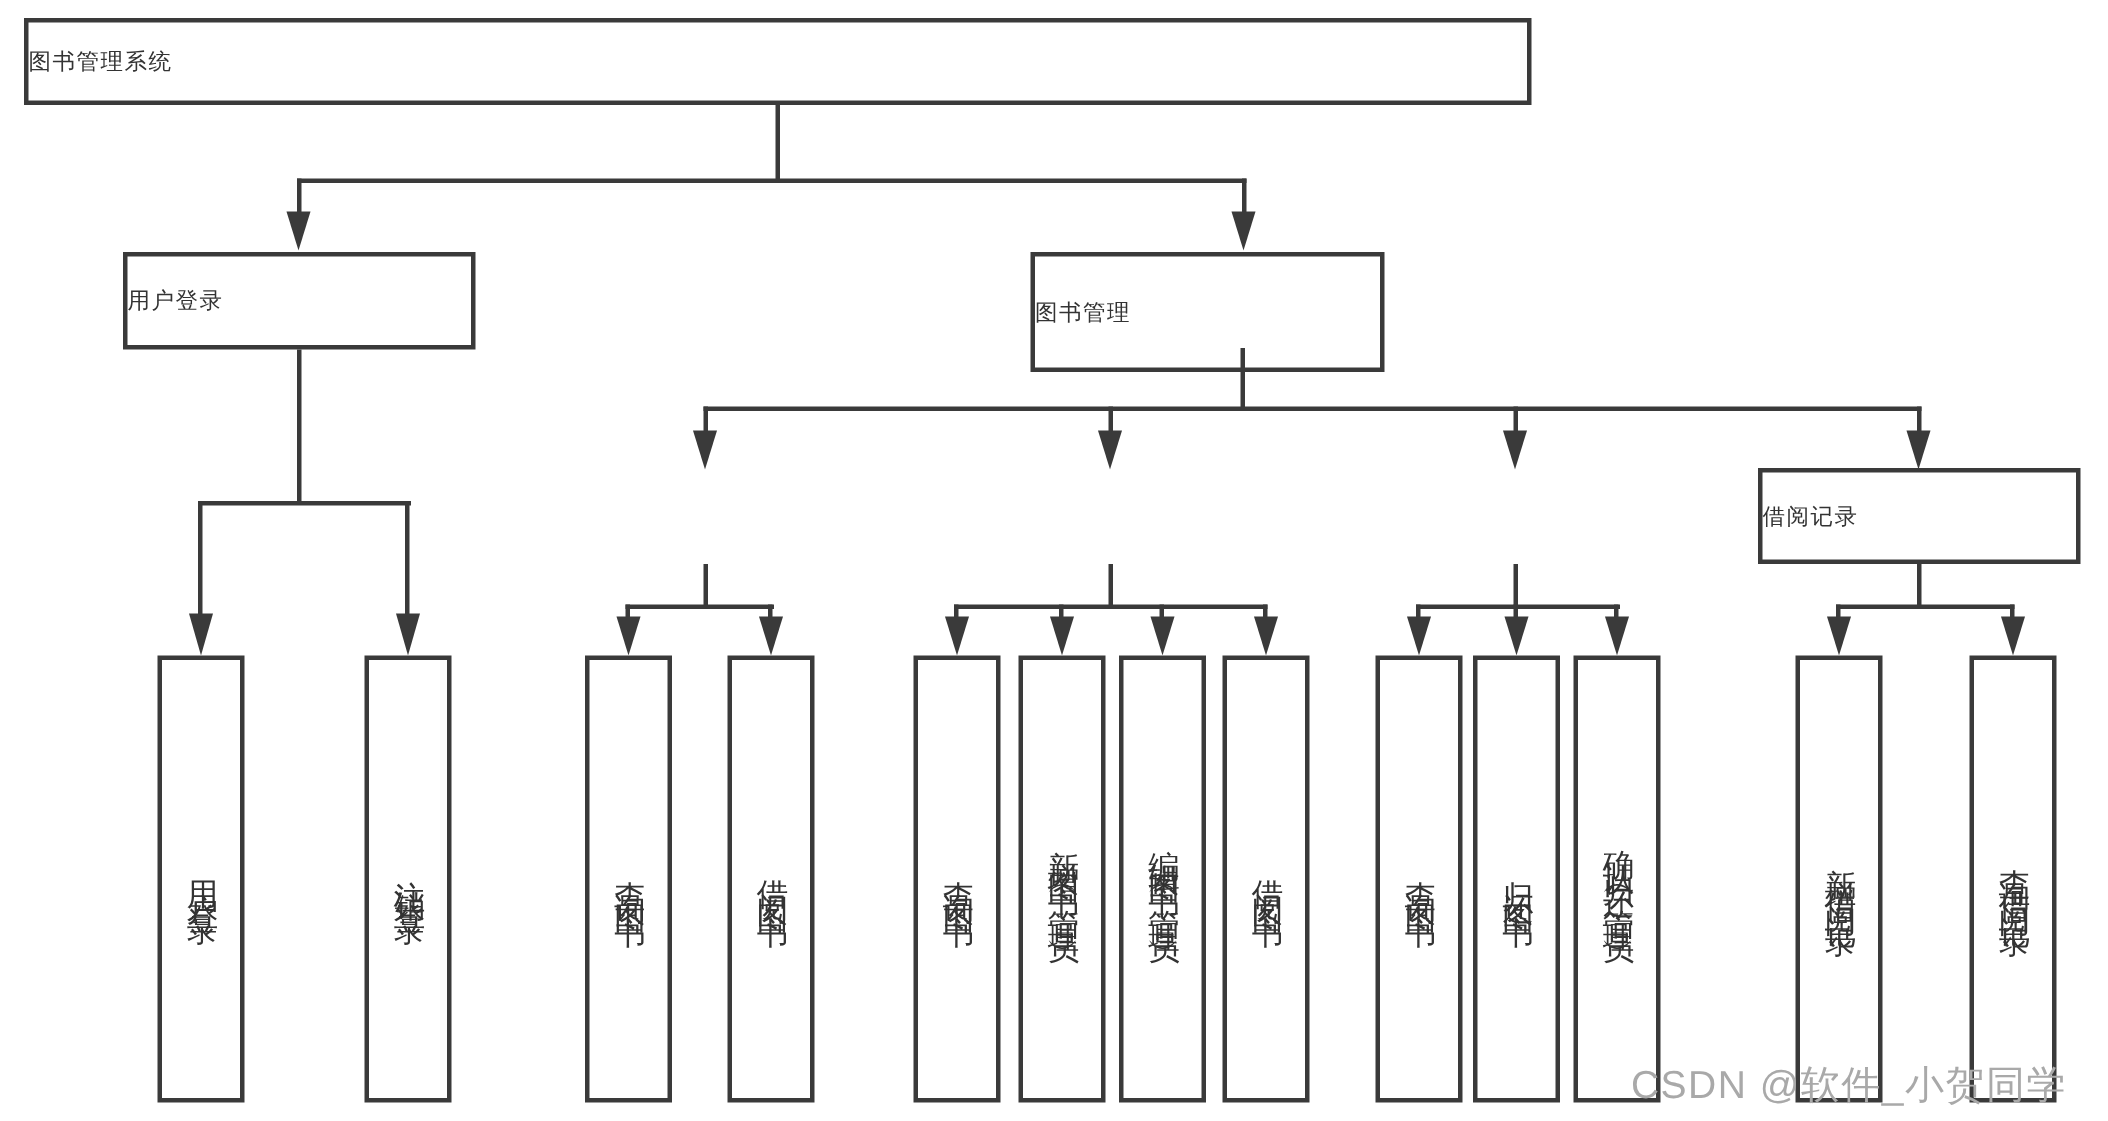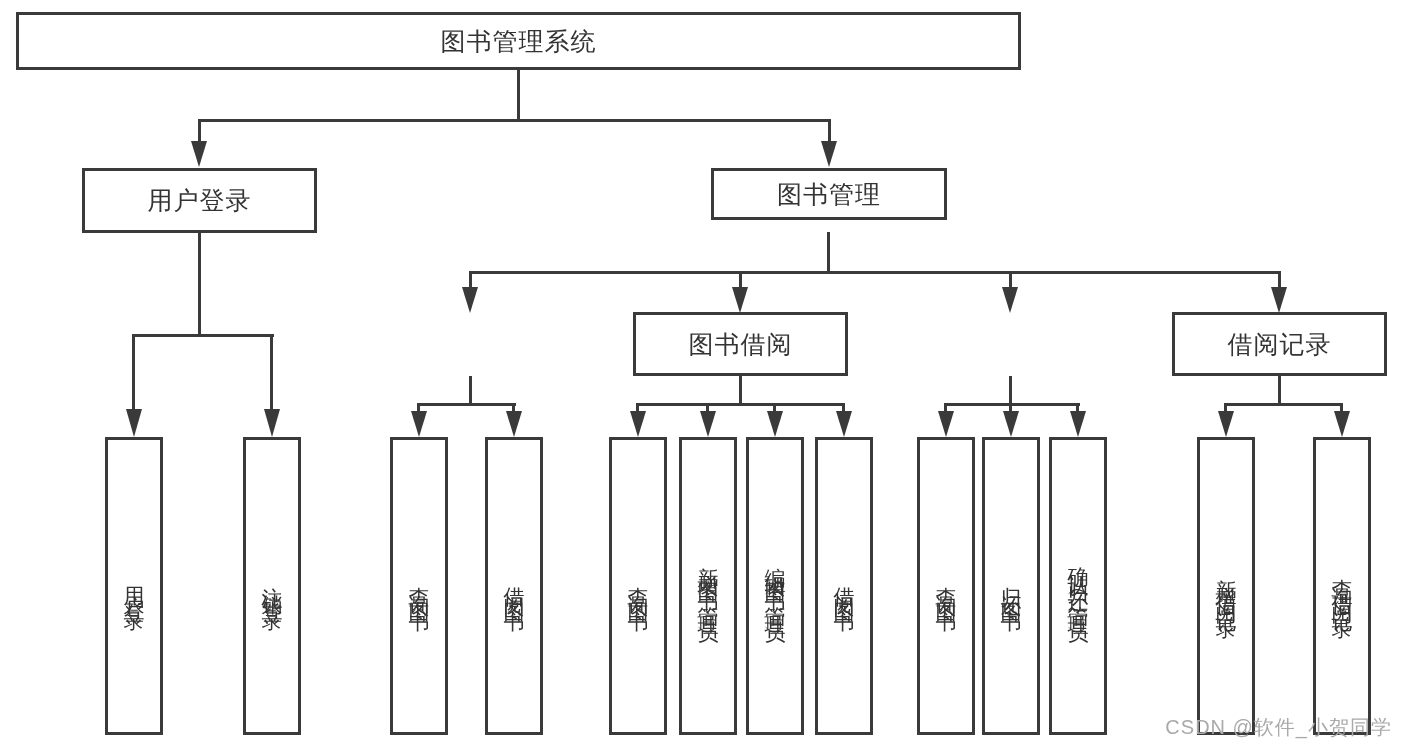--- a/index.html
+++ b/index.html
@@ -17,23 +17,23 @@
     position:relative;
     width:1405px;height:747px;
     background:var(--background);
     overflow:hidden;
   }
   
   .node{
     position:absolute;
     border:3px solid var(--line);
     background:var(--box-bg);
-    display:flex;align-items:center;justify-content:center;
+    display:flex;align-items:center;justify-content:flex-start;
     color:var(--text);
-    font-size:25px;
+    font-size:15px;
     letter-spacing:1px;
   }
   .leaf{
     position:absolute;
     top:437px;width:58px;height:298px;
     border:3px solid var(--line);
     background:var(--box-bg);
     display:flex;align-items:center;justify-content:center;
     color:var(--text);
   }
@@ -51,22 +51,22 @@
   .h{position:absolute;height:3px;background:var(--line);}
   .arrow{
     position:absolute;width:0;height:0;
     border-left:8px solid transparent;
     border-right:8px solid transparent;
     border-top:26px solid var(--line);
   }
   .arrow.tall{border-top-width:28px;}
   .watermark{
     position:absolute;
-    right:13px;bottom:6px;
-    font-size:20px;
+    right:27px;bottom:6px;
+    font-size:26px;
     color:var(--watermark);
     letter-spacing:1px;
     z-index:5;
   }
 </style>
 </head>
 <body>
 
 <div class="canvas">
 
@@ -77,21 +77,21 @@
   <div class="v" style="left:517px;top:70px;height:51px;"></div>
   <div class="h" style="left:198px;top:119px;width:633px;"></div>
   <div class="v" style="left:198px;top:119px;height:24px;"></div>
   <div class="arrow" style="left:191px;top:141px;"></div>
   <div class="v" style="left:828px;top:119px;height:24px;"></div>
   <div class="arrow" style="left:821px;top:141px;"></div>
 
   <div class="node" style="left:82px;top:168px;width:235px;height:65px;">
     <span>用户登录</span>
   </div>
-  <div class="node" style="left:711px;top:168px;width:236px;height:52px;">
+  <div class="node" style="left:687px;top:168px;width:236px;height:80px;">
     <span>图书管理</span>
   </div>
 
   <div class="v" style="left:198px;top:233px;height:103px;"></div>
   <div class="h" style="left:132px;top:334px;width:142px;"></div>
   <div class="v" style="left:132px;top:334px;height:77px;"></div>
   <div class="arrow tall" style="left:126px;top:409px;"></div>
   <div class="v" style="left:270px;top:334px;height:77px;"></div>
   <div class="arrow tall" style="left:264px;top:409px;"></div>
 
@@ -99,23 +99,20 @@
   <div class="h" style="left:469px;top:271px;width:812px;"></div>
   <div class="v" style="left:469px;top:271px;height:18px;"></div>
   <div class="arrow" style="left:462px;top:287px;"></div>
   <div class="v" style="left:739px;top:271px;height:18px;"></div>
   <div class="arrow" style="left:732px;top:287px;"></div>
   <div class="v" style="left:1009px;top:271px;height:18px;"></div>
   <div class="arrow" style="left:1002px;top:287px;"></div>
   <div class="v" style="left:1278px;top:271px;height:18px;"></div>
   <div class="arrow" style="left:1271px;top:287px;"></div>
 
-  <div class="node" style="left:633px;top:312px;width:215px;height:64px;">
-    <span>图书借阅</span>
-  </div>
   <div class="node" style="left:1172px;top:312px;width:215px;height:64px;">
     <span>借阅记录</span>
   </div>
 
   <div class="v" style="left:469px;top:376px;height:29px;"></div>
   <div class="h" style="left:417px;top:403px;width:99px;"></div>
   <div class="v" style="left:417px;top:403px;height:10px;"></div>
   <div class="arrow" style="left:411px;top:411px;"></div>
   <div class="v" style="left:512px;top:403px;height:10px;"></div>
   <div class="arrow" style="left:506px;top:411px;"></div>

